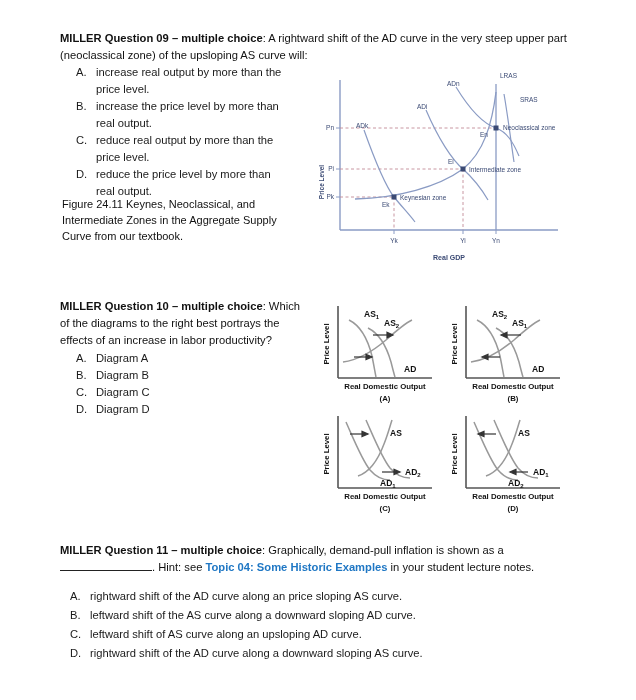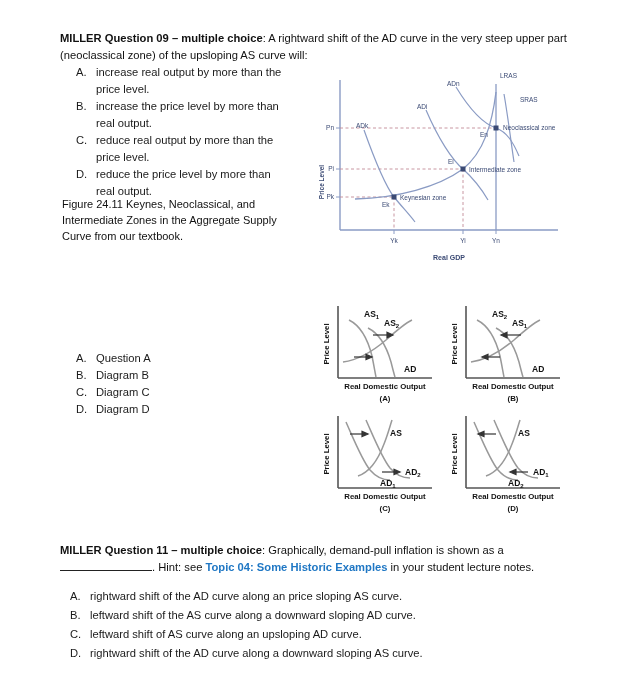--- a/index.html
+++ b/index.html
@@ -145,25 +145,32 @@
         <text x="195" y="68">Neoclassical zone</text>
         <text x="161" y="110">Intermediate zone</text>
         <text x="92" y="138">Keynesian zone</text>
 
         <text x="141" y="198" text-anchor="middle" font-weight="bold" font-size="7">Real GDP</text>
         <text x="0" y="0" transform="translate(16,120) rotate(-90)" text-anchor="middle" font-weight="bold" font-size="6.5">Price Level</text>
       </g>
     </svg>
   </div>
 
+  <div class="qblock" style="left:60px; top:298px; width:250px;">
+    <div class="qstem">
+      <b>MILLER Question 10 – multiple choice</b><span>: Which</span>
+    </div>
+    <div class="qstem">of the diagrams to the right best portrays the</div>
+    <div class="qstem">effects of an increase in labor productivity?</div>
+  </div>
 
   <div class="qblock" style="left:76px; top:350px; width:200px;">
     <div class="choice">
       <span class="ltr">A.</span>
-      <span>Question A</span>
+      <span>Diagram A</span>
     </div>
     <div class="choice">
       <span class="ltr">B.</span>
       <span>Diagram B</span>
     </div>
     <div class="choice">
       <span class="ltr">C.</span>
       <span>Diagram C</span>
     </div>
     <div class="choice">

